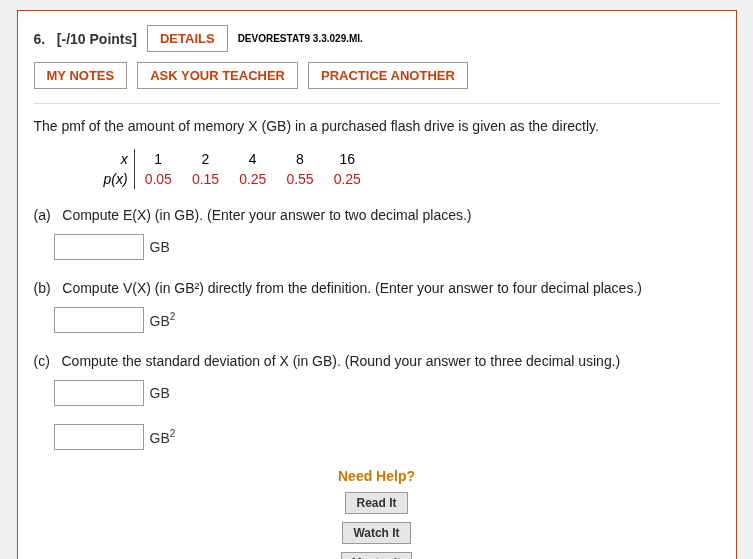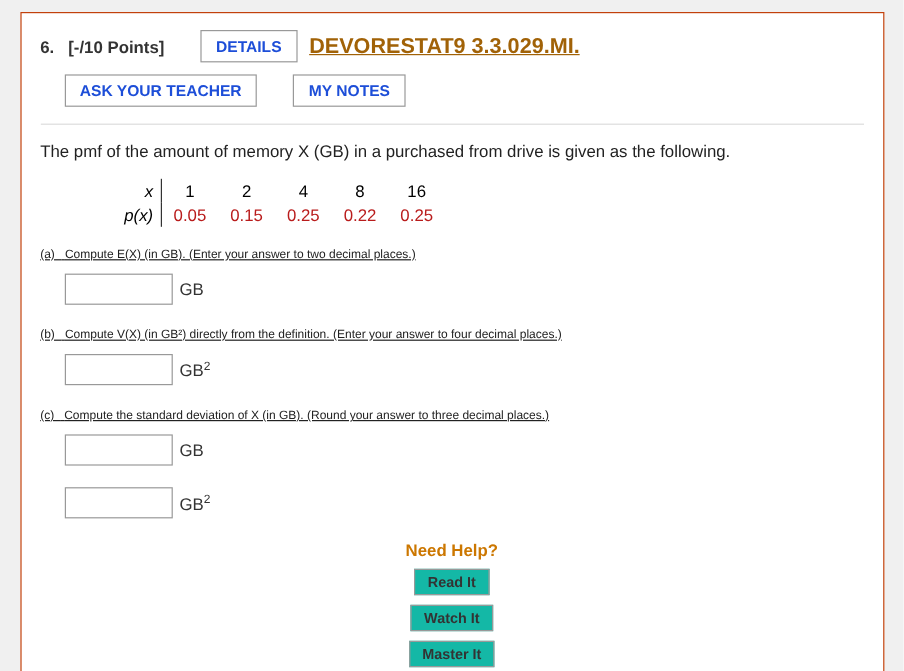--- a/index.html
+++ b/index.html
@@ -31,29 +31,27 @@
       color: #333;
       white-space: nowrap;
     }
     .btn-outline {
       border: 1px solid #999;
       background: #fff;
       padding: 5px 12px;
       font-size: 13px;
       font-weight: bold;
       cursor: pointer;
-      color: #1d4ed8;
+      color: #c2410c;
       white-space: nowrap;
-      margin-left: 20px;
     }
     .detail-label {
-      font-size: 18px;
-      font-weight: bold;
-      color: #a16207;
-      text-decoration: underline;
+      font-size: 10px;
+      font-weight: bold;
+      color: #000000;
     }
     .action-row {
       display: flex;
       align-items: center;
       gap: 10px;
       margin-bottom: 14px;
     }
     .divider {
       border: none;
       border-top: 1px solid #ddd;
@@ -86,25 +84,24 @@
       border-left: 1px solid #333;
     }
     .pmf-values {
       color: #b91c1c;
       font-weight: normal;
     }
     .part {
       margin-bottom: 18px;
     }
     .part-label {
-      font-size: 10px;
+      font-size: 14px;
       color: #222;
       margin-bottom: 8px;
       line-height: 1.5;
-      text-decoration: underline;
     }
     .answer-row {
       display: flex;
       align-items: center;
       gap: 6px;
       margin-left: 20px;
     }
     .answer-input {
       width: 90px;
       height: 26px;
@@ -128,21 +125,21 @@
       margin-top: 10px;
       flex-direction: column;
     }
     .need-help-text {
       font-weight: bold;
       color: #cc7700;
       font-size: 14px;
     }
     .help-btn {
       border: 1px solid #999;
-      background: #14b8a6;
+      background: #e5e5e5;
       padding: 3px 10px;
       font-size: 12px;
       cursor: pointer;
       color: #333;
       font-weight: bold;
     }
   </style>
 </head>
 <body>
 
@@ -152,45 +149,46 @@
     <span class="points">
       <span>6.</span>
       &nbsp;
       <span>[-/10 Points]</span>
     </span>
     <button class="btn-outline">DETAILS</button>
     <span class="detail-label">DEVORESTAT9 3.3.029.MI.</span>
   </div>
 
   <div class="action-row">
+    <button class="btn-outline">MY NOTES</button>
     <button class="btn-outline">ASK YOUR TEACHER</button>
-    <button class="btn-outline">MY NOTES</button>
+    <button class="btn-outline">PRACTICE ANOTHER</button>
   </div>
 
   <hr class="divider">
 
-  <p class="problem-text">The pmf of the amount of memory X (GB) in a purchased from drive is given as the following.</p>
+  <p class="problem-text">The pmf of the amount of memory X (GB) in a purchased flash drive is given as the directly.</p>
 
   <div class="pmf-table">
     <table>
       <tbody>
           <tr>
         <td class="row-label"><em>x</em></td>
         <td class="border-left">1</td>
         <td>2</td>
         <td>4</td>
         <td>8</td>
         <td>16</td>
       </tr>
       <tr>
         <td class="row-label"><em>p</em>(<em>x</em>)</td>
         <td class="border-left pmf-values">0.05</td>
         <td class="pmf-values">0.15</td>
         <td class="pmf-values">0.25</td>
-        <td class="pmf-values">0.22</td>
+        <td class="pmf-values">0.55</td>
         <td class="pmf-values">0.25</td>
       </tr>
     </tbody>
       </table>
   </div>
 
   <div class="part">
     <p class="part-label">
       <span>(a) &nbsp;</span>
       <span>Compute E(X) (in GB). (Enter your answer to two decimal places.)</span>
@@ -208,21 +206,21 @@
     </p>
     <div class="answer-row">
       <input type="text" class="answer-input" style="">
       <span class="unit-label">GB<span class="superscript">2</span></span>
     </div>
   </div>
 
   <div class="part">
     <p class="part-label">
       <span>(c) &nbsp;</span>
-      <span>Compute the standard deviation of X (in GB). (Round your answer to three decimal places.)</span>
+      <span>Compute the standard deviation of X (in GB). (Round your answer to three decimal using.)</span>
     </p>
     <div class="answer-row">
       <input type="text" class="answer-input" style="">
       <span class="unit-label">GB</span>
     </div>
   </div>
 
   <div class="part">
     <div class="answer-row">
       <input type="text" class="answer-input" style="">

